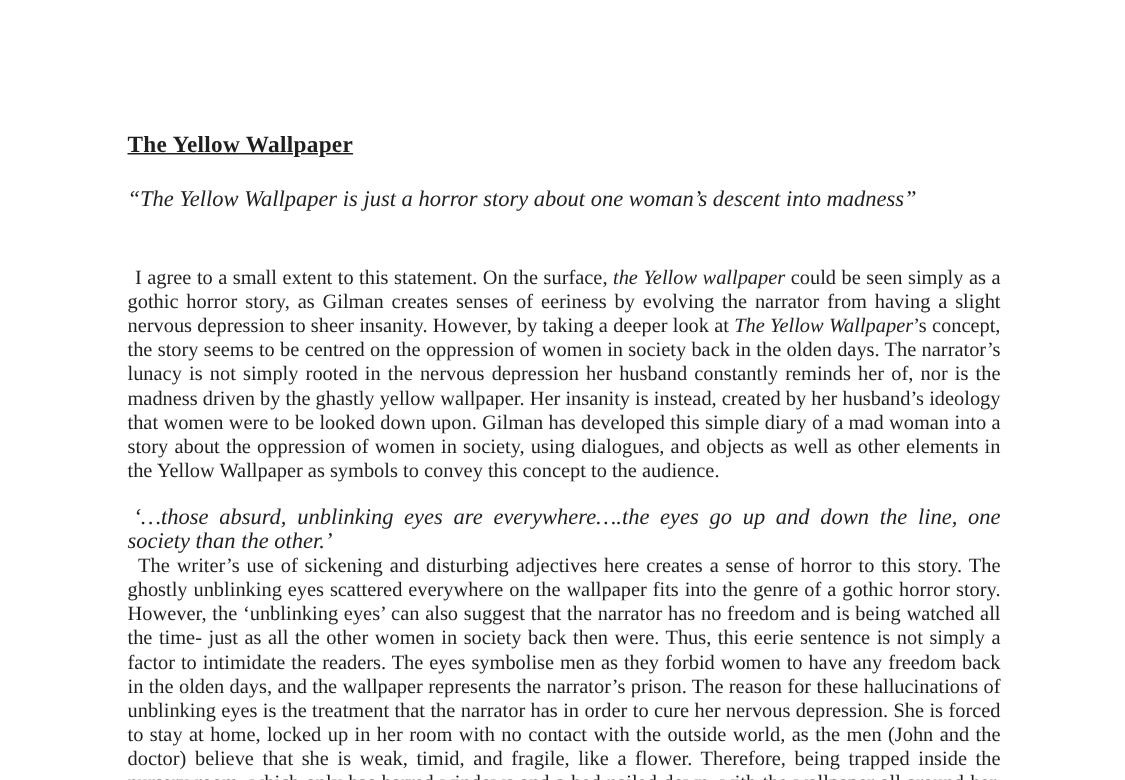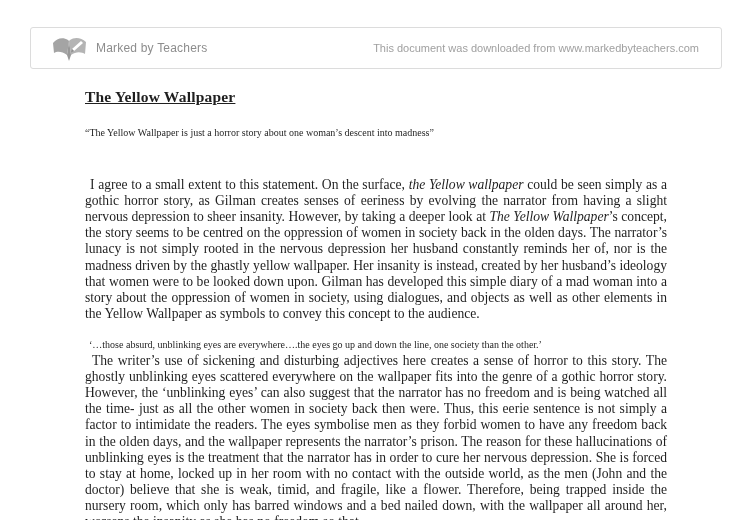--- a/index.html
+++ b/index.html
@@ -49,54 +49,41 @@
     color: #1f1f1f;
   }
   .essay-title {
     font-size: 15.5px;
     font-weight: bold;
     text-decoration: underline;
     letter-spacing: 0.2px;
     margin-bottom: 19px;
   }
   .quote {
-    font-size: 10px;
+    font-style: italic;
+    font-size: 15px;
     line-height: 16.1px;
     text-align: justify;
   }
   .epigraph { margin-bottom: 12px; }
   .body-para {
     font-size: 13.6px;
     line-height: 16.1px;
     text-align: justify;
   }
   .para-intro { text-indent: 5px; margin-bottom: 15px; margin-top: 36px; }
   .eyes-quote { text-indent: 4px; }
   .para-analysis { text-indent: 7px; }
   .it { font-style: italic; }
 </style>
 </head>
 <body>
 
 <div class="page">
 
-  <div class="banner">
-    <span class="logo-wrap">
-      <svg width="37" height="27" viewBox="0 0 37 27" xmlns="http://www.w3.org/2000/svg">
-
-        <path d="M2,8 C6,3 12,2 17,5 L18,6 L16,20 C11,16 6,16 3,18 Z" fill="#a4a4a4"></path>
-        <path d="M35,7 C30,2 23,2 19,5 L18,6 L20,20 C25,16 31,17 34,19 Z" fill="#b4b4b4"></path>
-        <path d="M16,20 L18,6 L20,20 L18,26 Z" fill="#989898"></path>
-        <path d="M21,14 L30,6 L32,8 L23,16 Z" fill="#ffffff"></path>
-        <path d="M21,14 L23,16 L20,17.5 Z" fill="#8f8f8f"></path>
-      </svg>
-    </span>
-    <span class="brand">Marked by Teachers</span>
-    <span class="note">This document was downloaded from www.markedbyteachers.com</span>
-  </div>
 
   <div class="content">
     <h1 class="essay-title">The Yellow Wallpaper</h1>
     <p class="quote epigraph">“The Yellow Wallpaper is just a horror story about one woman’s descent into madness”</p>
     <p class="body-para para-intro"><span>I agree to a small extent to this statement. On the surface, </span><span class="it">the Yellow wallpaper</span><span> could be seen simply as a gothic horror story, as Gilman creates senses of eeriness by evolving the narrator from having a slight nervous depression to sheer insanity. However, by taking a deeper look at </span><span class="it">The Yellow Wallpaper</span><span>’s concept, the story seems to be centred on the oppression of women in society back in the olden days. The narrator’s lunacy is not simply rooted in the nervous depression her husband constantly reminds her of, nor is the madness driven by the ghastly yellow wallpaper. Her insanity is instead, created by her husband’s ideology that women were to be looked down upon. Gilman has developed this simple diary of a mad woman into a story about the oppression of women in society, using dialogues, and objects as well as other elements in the Yellow Wallpaper as symbols to convey this concept to the audience.</span></p>
     <p class="quote eyes-quote">‘…those absurd, unblinking eyes are everywhere….the eyes go up and down the line, one society than the other.’</p>
     <p class="body-para para-analysis">The writer’s use of sickening and disturbing adjectives here creates a sense of horror to this story. The ghostly unblinking eyes scattered everywhere on the wallpaper fits into the genre of a gothic horror story. However, the ‘unblinking eyes’ can also suggest that the narrator has no freedom and is being watched all the time- just as all the other women in society back then were. Thus, this eerie sentence is not simply a factor to intimidate the readers. The eyes symbolise men as they forbid women to have any freedom back in the olden days, and the wallpaper represents the narrator’s prison. The reason for these hallucinations of unblinking eyes is the treatment that the narrator has in order to cure her nervous depression.  She is forced to stay at home, locked up in her room with no contact with the outside world, as the men (John and the doctor) believe that she is weak, timid, and fragile, like a flower. Therefore, being trapped inside the nursery room, which only has barred windows and a bed nailed down, with the wallpaper all around her, worsens the insanity as she has no freedom so that</p>
   </div>
 
 </div>

